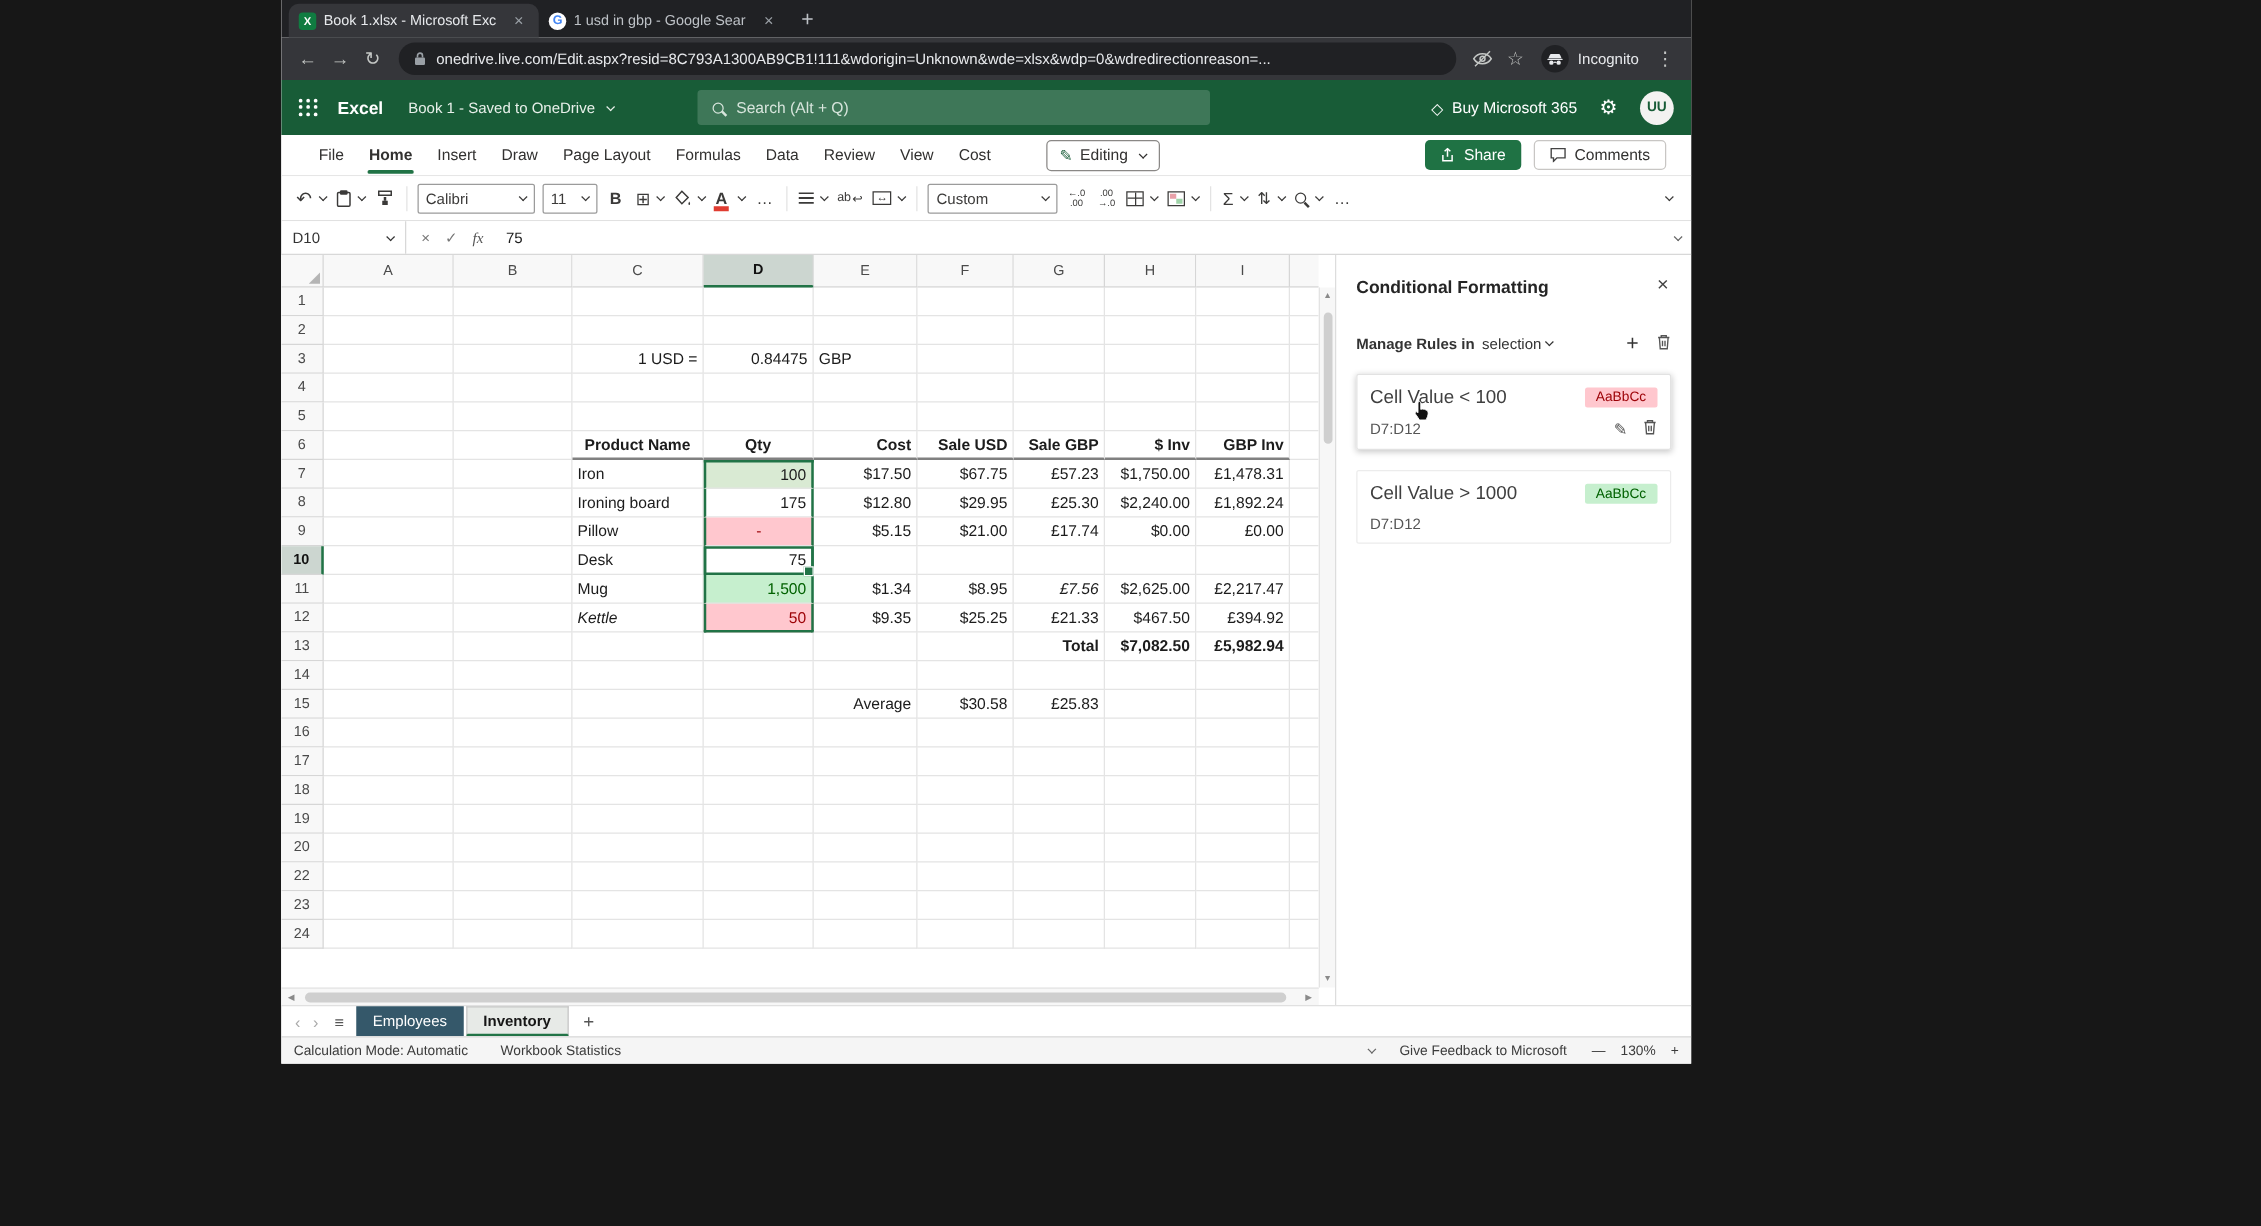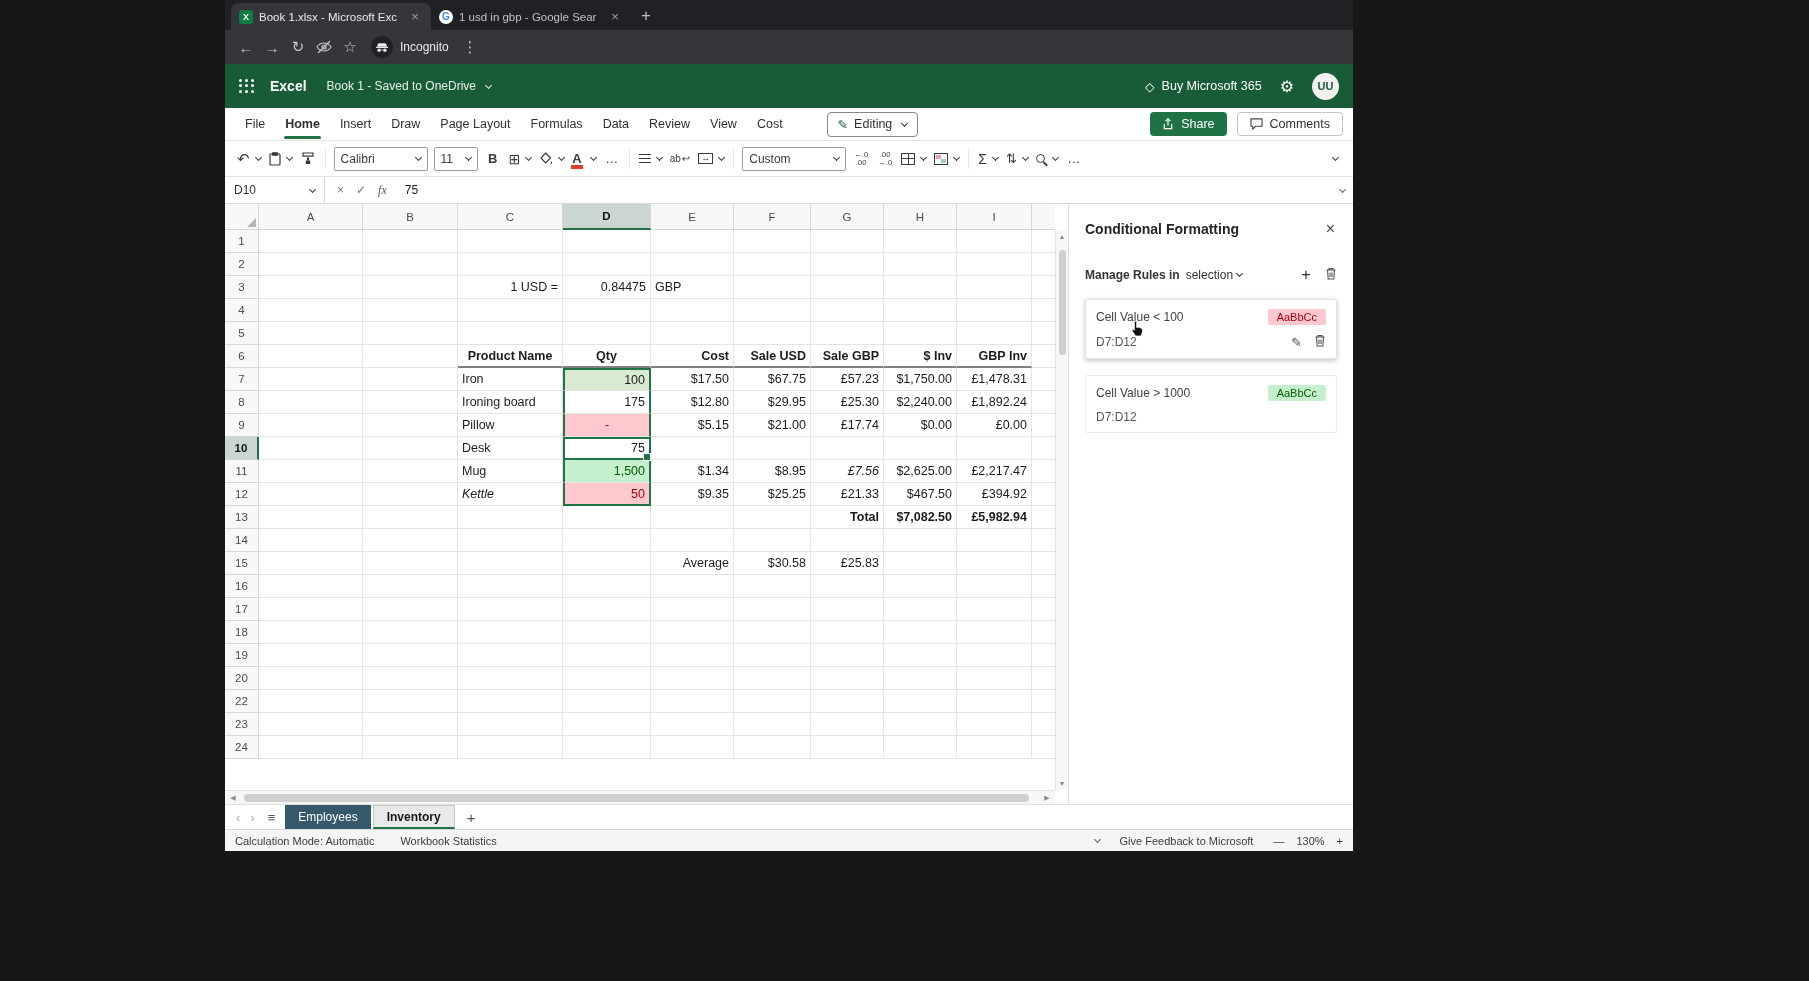--- a/index.html
+++ b/index.html
@@ -42,21 +42,21 @@
   .search-pill { position:absolute; left:333px; top:8px; width:410px; height:28px; border-radius:3px;
                  background:rgba(255,255,255,0.17); display:flex; align-items:center; gap:10px;
                  padding:0 12px; color:#d7e5dc; font-size:12.5px; }
   .appbar-right { margin-left:auto; display:flex; align-items:center; gap:18px; font-size:12.5px; }
   .buy { display:flex; align-items:center; gap:7px; }
   .avatar { width:27px; height:27px; border-radius:50%; background:#f3f2f1; color:#185c37;
             font-size:11px; font-weight:bold; display:flex; align-items:center; justify-content:center; }
 
   
   .menubar { height:33px; background:#fff; border-bottom:1px solid #e6e6e6; display:flex;
-             align-items:center; padding:0 10px; font-size:12.5px; color:#323130; flex:none; }
+             align-items:center; padding:0 20px; font-size:12.5px; color:#323130; flex:none; }
   .menu-item { padding:8px 10px; position:relative; white-space:nowrap; }
   .menu-item.active { font-weight:bold; }
   .menu-item.active::after { content:""; position:absolute; left:9px; right:9px; bottom:0; height:3px;
                              background:#217346; border-radius:2px; }
   .editing-btn { margin-left:34px; border:1px solid #8a8886; border-radius:4px; padding:4px 10px;
                  display:flex; align-items:center; gap:6px; color:#323130; }
   .mb-right { margin-left:auto; display:flex; align-items:center; gap:10px; }
   .share-btn { background:#1f7244; color:#fff; border-radius:4px; padding:5px 12px;
                display:flex; align-items:center; gap:7px; font-size:12.5px; }
   .comments-btn { border:1px solid #c8c6c4; border-radius:4px; padding:4px 12px;
@@ -153,21 +153,21 @@
   .panel-close { font-size:16px; color:#444; padding:0 2px; }
   .manage-row { margin-top:28px; display:flex; align-items:center; }
   .mr-label { font-weight:bold; margin-right:6px; }
   .mr-scope { display:flex; align-items:center; color:#333; }
   .mr-actions { margin-left:auto; display:flex; align-items:center; gap:14px; }
   .mr-add { font-size:17px; color:#333; line-height:1; }
   .rule-card { margin-top:16px; border:1px solid #ececec; border-radius:2px; padding:9px 10px 8px; position:relative; }
   .rule-card.hovered { box-shadow:0 1.6px 5px rgba(0,0,0,0.22); border-color:#e2e2e2; }
   .rc-row { display:flex; align-items:center; justify-content:space-between; }
   .rc-row2 { margin-top:9px; }
-  .rc-cond { color:#3f3f3f; font-size:12px; }
+  .rc-cond { color:#3f3f3f; font-size:15px; }
   .rc-chip { font-size:11px; padding:2px 9px; border-radius:2px; }
   .chip-red { background:#ffc7ce; color:#9c0006; }
   .chip-green { background:#c6efce; color:#006100; }
   .rc-range { color:#555; }
   .rc-actions { display:flex; align-items:center; gap:12px; color:#555; }
   .rc-edit { font-size:13px; }
   .cursor-hand { position:absolute; left:44px; top:20px; z-index:6; pointer-events:none; }
 
   
   .sheetbar { height:25px; background:#fff; border-top:1px solid #e0e0e0; display:flex;
@@ -203,20 +203,27 @@
       <span class="title">1 usd in gbp - Google Sear</span>
       <span class="tab-close">×</span>
     </div>
     <span class="newtab">+</span>
   </div>
 
   <div class="navbar">
     <span class="nav-ic">←</span>
     <span class="nav-ic">→</span>
     <span class="nav-ic">↻</span>
+    <div class="addressbar">
+      <svg width="10" height="12" viewBox="0 0 10 12">
+          <rect x="1" y="5" width="8" height="6" rx="1" fill="#9aa0a6"></rect>
+          <path d="M3 5V3.5a2 2 0 014 0V5" stroke="#9aa0a6" stroke-width="1.3" fill="none"></path>
+        </svg>
+      <span class="url">onedrive.live.com/Edit.aspx?resid=8C793A1300AB9CB1!111&amp;wdorigin=Unknown&amp;wde=xlsx&amp;wdp=0&amp;wdredirectionreason=...</span>
+    </div>
     <span class="nav-ic">
       <svg width="16" height="14" viewBox="0 0 16 14" stroke="#c4c7c5" fill="none" stroke-width="1.2">
           <path d="M1 7s2.5-4 7-4 7 4 7 4-2.5 4-7 4-7-4-7-4z"></path>
           <circle cx="8" cy="7" r="2"></circle>
           <line x1="2" y1="13" x2="14" y2="1"></line>
         </svg>
     </span>
     <span class="nav-ic">☆</span>
     <span class="incog">
       <span class="incog-circle">
@@ -243,20 +250,24 @@
         <i></i>
         <i></i>
         <i></i>
         <i></i>
       </span>
     <span class="app-name">Excel</span>
     <span class="doc-title">
       <span>Book 1 - Saved to OneDrive</span>
         <span class="chev"></span>
     </span>
+    <div class="search-pill">
+      <span class="mag"></span>
+      <span>Search (Alt + Q)</span>
+    </div>
     <div class="appbar-right">
       <span class="buy">
         <span>◇</span>
         <span>Buy Microsoft 365</span>
       </span>
       <span style="font-size:16px;">⚙</span>
       <span class="avatar">UU</span>
     </div>
   </div>
 

